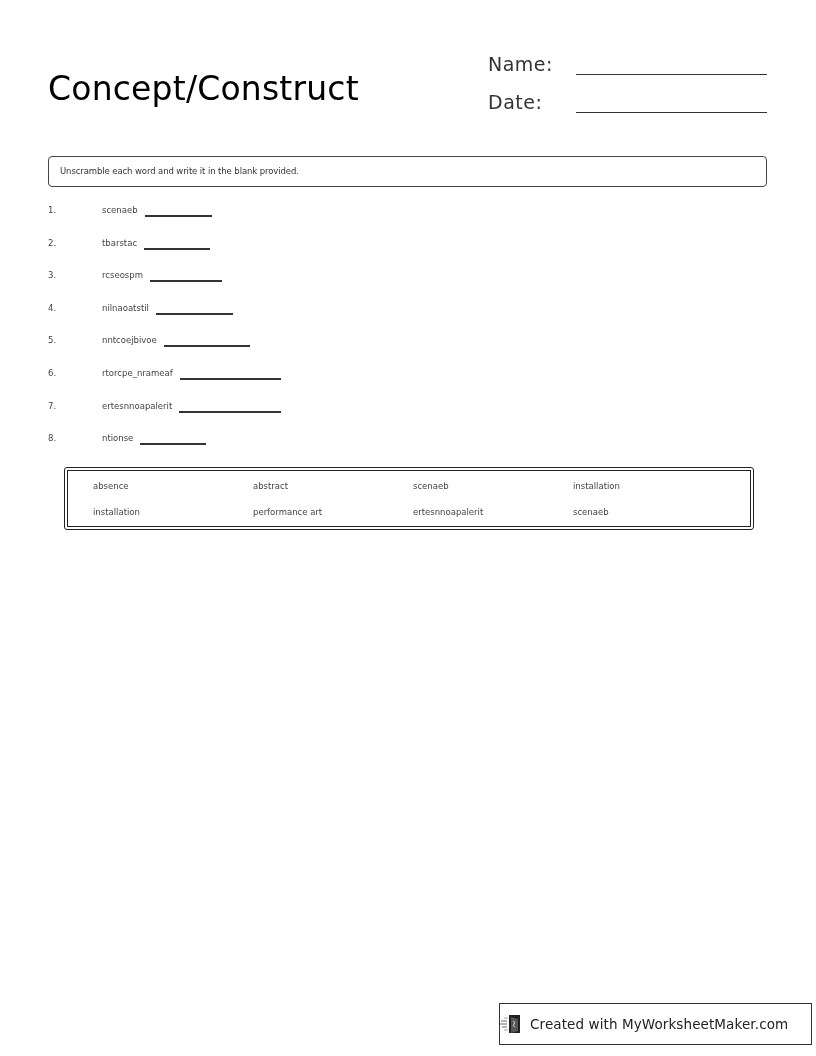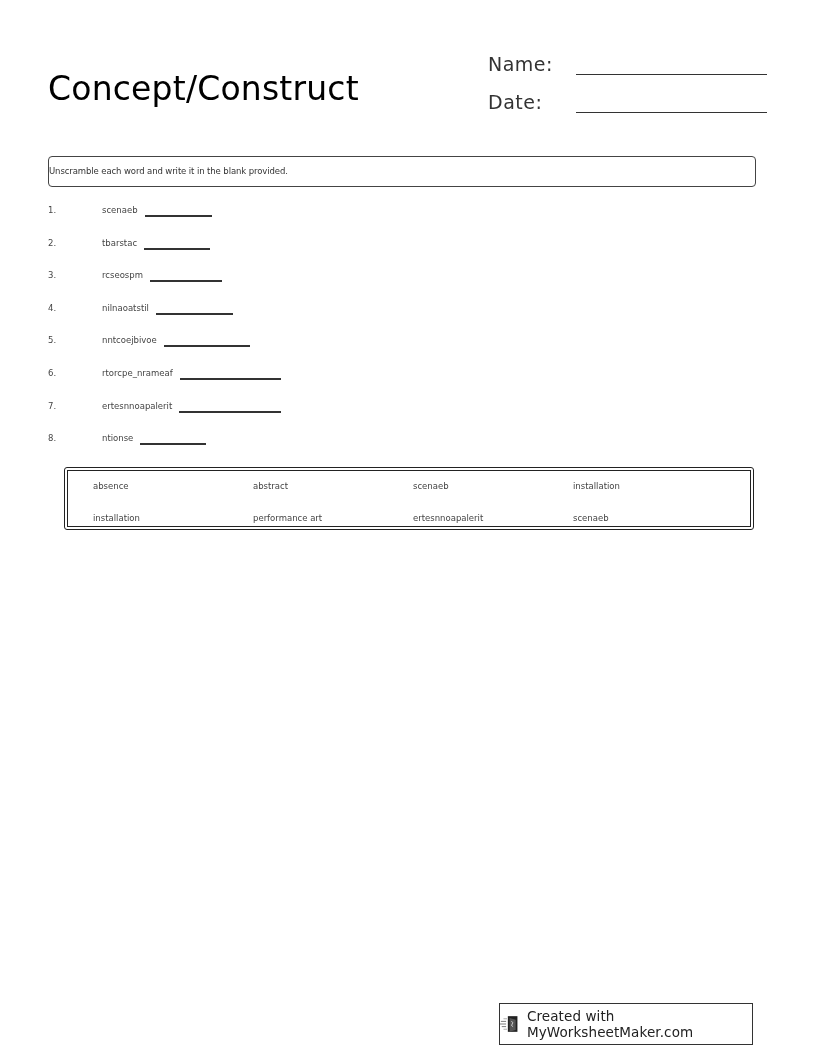--- a/index.html
+++ b/index.html
@@ -1,30 +1,30 @@
 <!DOCTYPE html>
 <html><head>
 <meta charset="utf-8">
 <style>
   html, body { margin: 0; padding: 0; background: #ffffff; }
   body { width: 816px; height: 1056px; position: relative; font-family: "DejaVu Sans", sans-serif; color: #333; overflow: hidden; }
   .title { position: absolute; left: 48px; top: 47px; font-size: 33px; color: #000000; letter-spacing: 0.2px; font-weight: normal; }
   .field { position: absolute; display: flex; align-items: flex-end; }
   .field-label { font-size: 19px; color: #333; text-align: left; width: 80px; margin-right: 8px; letter-spacing: 0.5px; }
   .field-line { width: 191px; border-bottom: 1.5px solid #333; height: 22px; }
-  .instructions { position: absolute; left: 48px; top: 156px; width: 706px; height: 29px; border: 1.5px solid #444; border-radius: 4px; box-sizing: content-box; }
+  .instructions { position: absolute; left: 48px; top: 156px; width: 706px; height: 29px; border: 1.5px solid #444; border-radius: 4px; padding-left: 11px; box-sizing: content-box; }
   .instructions span { font-size: 8.5px; color: #333; line-height: 29px; letter-spacing: -0.1px; }
   .items { position: absolute; left: 48px; top: 205px; }
   .item { position: relative; height: 32.6px; display: flex; align-items: flex-start; font-size: 8.5px; color: #444; }
   .item .num { width: 22px; display: inline-block; }
   .item .word { display: inline-block; margin-right: 7px; margin-left: 32px; }
   .item .blank { display: inline-block; border-bottom: 2.2px solid #333; margin-top: 10px; }
   .bank { position: absolute; left: 64px; top: 467px; width: 682px; height: 55px; border: 3px double #222; border-width: 4px; border-style: double; border-radius: 3px; }
-  .bank-grid { position: absolute; left: 25px; top: 10px; display: grid; grid-template-columns: 160px 160px 160px 160px; row-gap: 22px; font-size: 8.5px; color: #444; }
-  .footer { position: absolute; left: 499px; top: 1003px; width: 254px; height: 42px; border: 1.3px solid #333; box-sizing: border-box; display: flex; align-items: center; }
+  .bank-grid { position: absolute; left: 25px; top: 10px; display: grid; grid-template-columns: 160px 160px 160px 160px; row-gap: 16px; font-size: 8.5px; color: #444; }
+  .footer { position: absolute; left: 499px; top: 1003px; width: 313px; height: 42px; border: 1.3px solid #333; box-sizing: border-box; display: flex; align-items: center; }
   .footer-icon { width: 24px; height: 22px; margin-right: 6px; }
   .footer-text { font-size: 13.5px; color: #222; letter-spacing: 0.1px; }
 </style>
 </head>
 <body>
 
 <h1 class="title">Concept/Construct</h1>
 
 <div class="field" style="left:488px; top:52px;">
   <span class="field-label">Name:</span>

